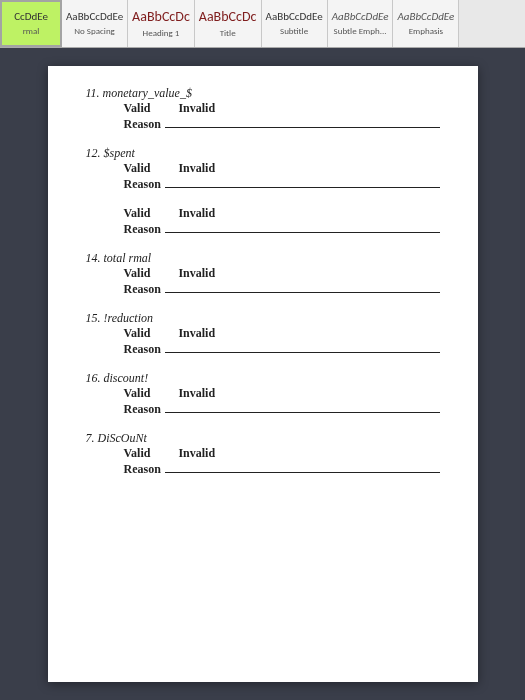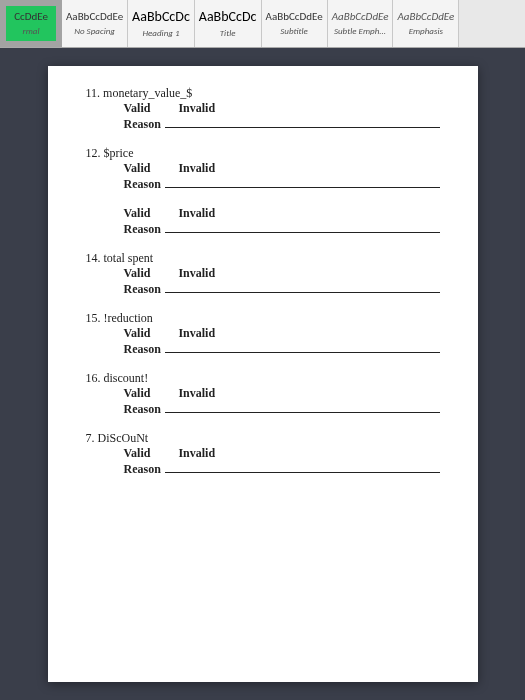--- a/index.html
+++ b/index.html
@@ -28,35 +28,34 @@
       display: flex;
       flex-direction: column;
       align-items: center;
       justify-content: center;
       border-right: 1px solid #c8c8c8;
       background: #f4f4f4;
       padding: 2px 4px;
       min-width: 62px;
       cursor: pointer;
     }
-    .style-box.selected { background: #22c55e; border: 6px solid #a3a3a3; text-align: center; }
+    .style-box.selected { background: #bef264; border: 2px solid #a3a3a3; text-align: center; }
     .style-preview {
       font-size: 11px;
       line-height: 1;
       color: #333;
       white-space: nowrap;
     }
     .style-name {
       font-size: 9px;
       color: #555;
       white-space: nowrap;
       margin-top: 3px;
-      font-style: italic;
-    }
-    .style-preview.large { font-size: 14px; color: #000000; }
+    }
+    .style-preview.large { font-size: 14px; color: #7f1d1d; }
     .style-preview.italic { font-style: italic; color: #555; }
     .page-area {
       flex: 1;
       background: #3a3e4a;
       display: flex;
       justify-content: center;
       padding: 18px 0;
       overflow: hidden;
     }
     .page {
@@ -67,20 +66,21 @@
       box-shadow: 0 2px 10px rgba(0,0,0,.4);
       color: #222;
       font-family: "Times New Roman", serif;
       font-size: 12px;
     }
     .question {
       margin-bottom: 14px;
     }
     .q-heading {
       font-weight: normal;
+      font-style: italic;
     }
     .q-inline { display: flex; gap: 28px; margin-left: 38px; }
     .q-label { font-weight: bold; }
     .q-reason-row { display: flex; margin-left: 38px; align-items: baseline; text-align: center; }
     .q-reason-label { font-weight: bold; }
     .q-reason-line {
       flex: 1;
       border-bottom: 1px solid #222;
       margin-left: 4px;
       height: 12px;
@@ -129,42 +129,42 @@
           <div class="q-inline">
             <span class="q-label">Valid</span>
             <span class="q-label">Invalid</span>
           </div>
           <div class="q-reason-row">
             <span class="q-reason-label">Reason</span>
             <span class="q-reason-line"></span>
           </div>
         </div>
         <div class="question">
-          <div class="q-heading"><span>12.</span> <span>$price</span></div>
-          <div class="q-inline">
-            <span class="q-label">Valid</span>
-            <span class="q-label">Invalid</span>
-          </div>
-          <div class="q-reason-row">
-            <span class="q-reason-label">Reason</span>
-            <span class="q-reason-line"></span>
-          </div>
-        </div>
-        <div class="question">
-          <div class="q-inline">
-            <span class="q-label">Valid</span>
-            <span class="q-label">Invalid</span>
-          </div>
-          <div class="q-reason-row">
-            <span class="q-reason-label">Reason</span>
-            <span class="q-reason-line"></span>
-          </div>
-        </div>
-        <div class="question">
-          <div class="q-heading"><span>14.</span> <span>total spent</span></div>
+          <div class="q-heading"><span>12.</span> <span>$spent</span></div>
+          <div class="q-inline">
+            <span class="q-label">Valid</span>
+            <span class="q-label">Invalid</span>
+          </div>
+          <div class="q-reason-row">
+            <span class="q-reason-label">Reason</span>
+            <span class="q-reason-line"></span>
+          </div>
+        </div>
+        <div class="question">
+          <div class="q-inline">
+            <span class="q-label">Valid</span>
+            <span class="q-label">Invalid</span>
+          </div>
+          <div class="q-reason-row">
+            <span class="q-reason-label">Reason</span>
+            <span class="q-reason-line"></span>
+          </div>
+        </div>
+        <div class="question">
+          <div class="q-heading"><span>14.</span> <span>total rmal</span></div>
           <div class="q-inline">
             <span class="q-label">Valid</span>
             <span class="q-label">Invalid</span>
           </div>
           <div class="q-reason-row">
             <span class="q-reason-label">Reason</span>
             <span class="q-reason-line"></span>
           </div>
         </div>
         <div class="question">

